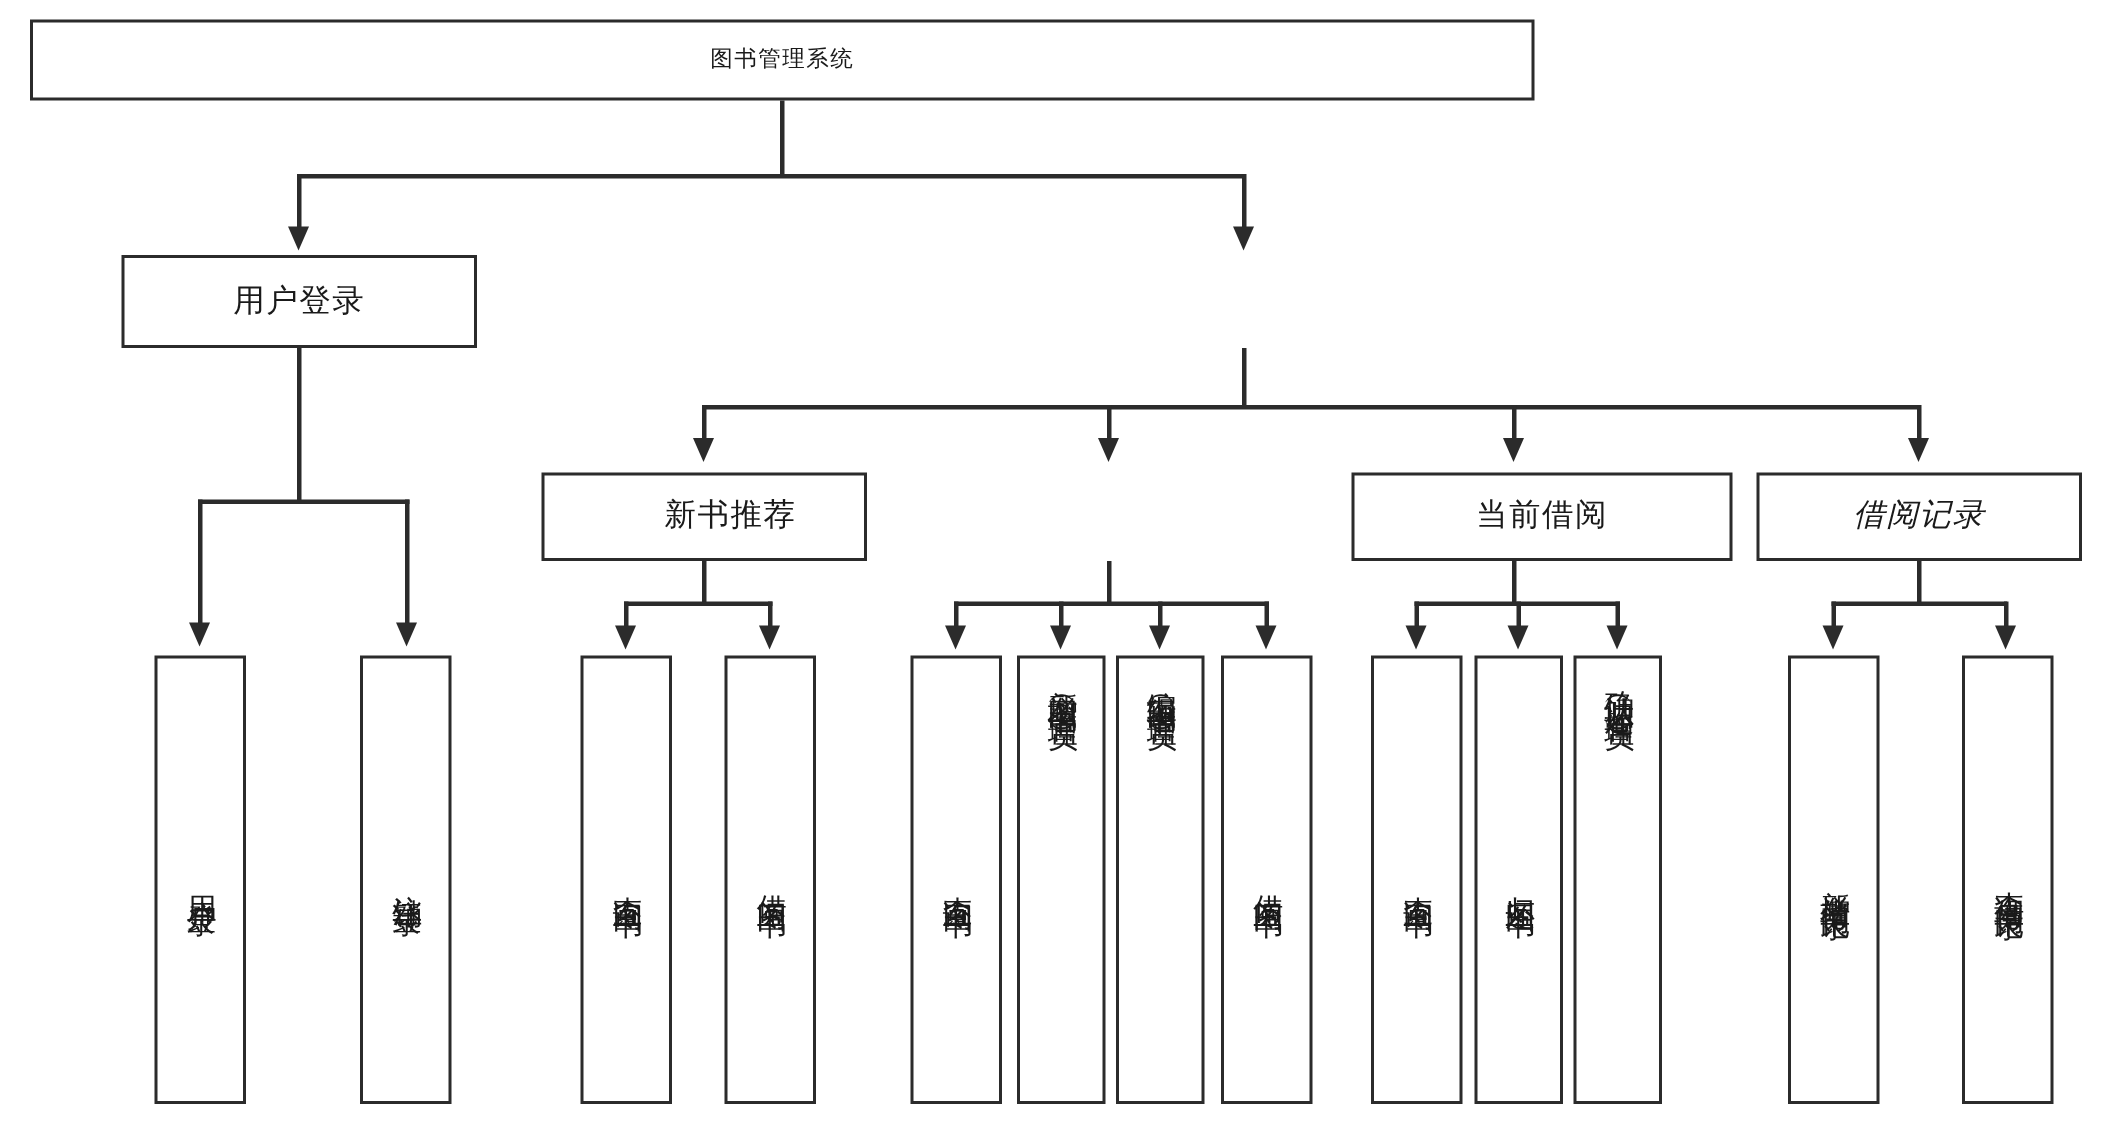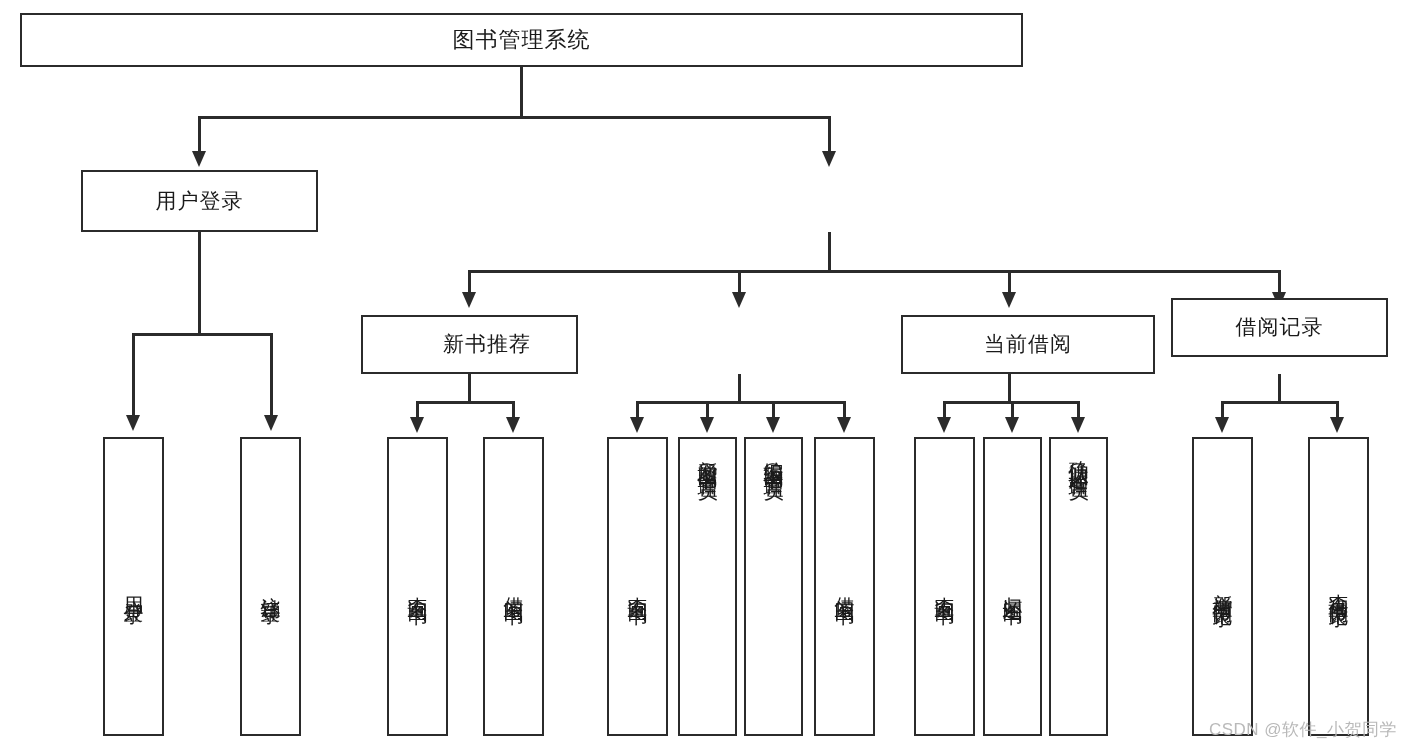--- a/index.html
+++ b/index.html
@@ -33,21 +33,21 @@
   .node .label {
     font-size: 21px;
     line-height: 1.15;
     letter-spacing: 1px;
     color: #1a1a1a;
     white-space: nowrap;
   }
 
   
   .node.h .label { font-size: 21px; }
-  .node.root .label { font-size: 22px; }
+  .node.root .label { font-size: 15px; }
 
   
   .node.leaf {
     align-items: flex-start;
     justify-content: center;
     padding-top: 6px;
   }
   .node.leaf .label {
     writing-mode: vertical-rl;
     text-orientation: upright;
@@ -136,21 +136,21 @@
 
   <div class="line vline" style="left:1278px; top:270px; width:2.5px; height:24px;"></div>
   <div class="arrow" style="left:1272px; top:292px;"></div>
 
   <div class="node h" style="left:361px; top:315px; width:217px; height:59px;padding-left:35px;">
     <span class="label">新书推荐</span>
   </div>
   <div class="node h" style="left:901px; top:315px; width:254px; height:59px;">
     <span class="label">当前借阅</span>
   </div>
-  <div class="node h" style="left:1171px; top:298px; width:217px; height:59px;">
+  <div class="node h" style="left:1171px; top:315px; width:217px; height:59px;font-style:italic;">
     <span class="label">借阅记录</span>
   </div>
 
   <div class="line vline" style="left:468px; top:374px; width:2.5px; height:28px;"></div>
   <div class="line hline" style="left:416px; top:401px; width:99px; height:2.5px;"></div>
   <div class="line vline" style="left:416px; top:401px; width:2.5px; height:18px;"></div>
   <div class="arrow" style="left:410px; top:417px;"></div>
   <div class="line vline" style="left:512px; top:401px; width:2.5px; height:18px;"></div>
   <div class="arrow" style="left:506px; top:417px;"></div>
 
@@ -218,15 +218,14 @@
     <span class="label">确认归还（管理员）</span>
   </div>
 
   <div class="node leaf centered" style="left:1192px; top:437px; width:61px; height:299px;">
     <span class="label">新增借阅记录</span>
   </div>
   <div class="node leaf centered" style="left:1308px; top:437px; width:61px; height:299px;">
     <span class="label">查询借阅记录</span>
   </div>
 
-  <div id="watermark">CSDN @软件_小贺同学</div>
 
 </div>
 
 </body></html>

